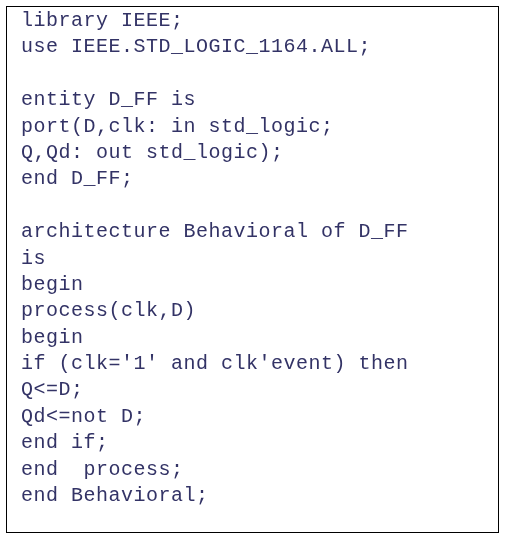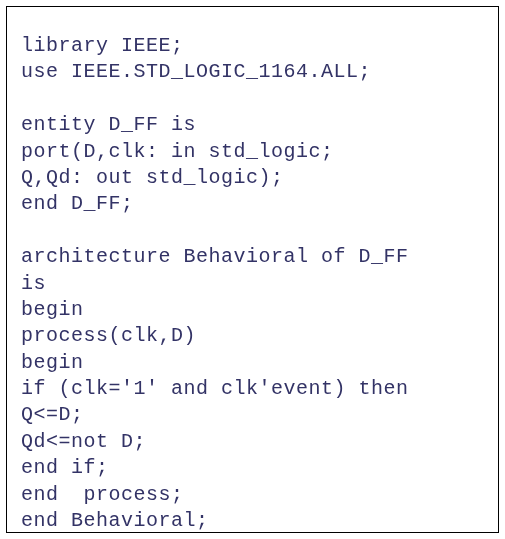--- a/index.html
+++ b/index.html
@@ -7,21 +7,21 @@
       padding: 0;
       box-sizing: border-box;
     }
     body {
       background: #ffffff;
       padding: 6px;
       font-family: "Courier New", Courier, monospace;
     }
     .code-box {
       border: 1px solid #000000;
-      padding: 26px 14px;
+      padding: 1px 14px;
       width: 493px;
       height: 527px;
       background: #ffffff;
     }
     .code-content {
       font-family: "Courier New", Courier, monospace;
       font-size: 20px;
       line-height: 1.32;
       color: #333366;
       white-space: pre;

